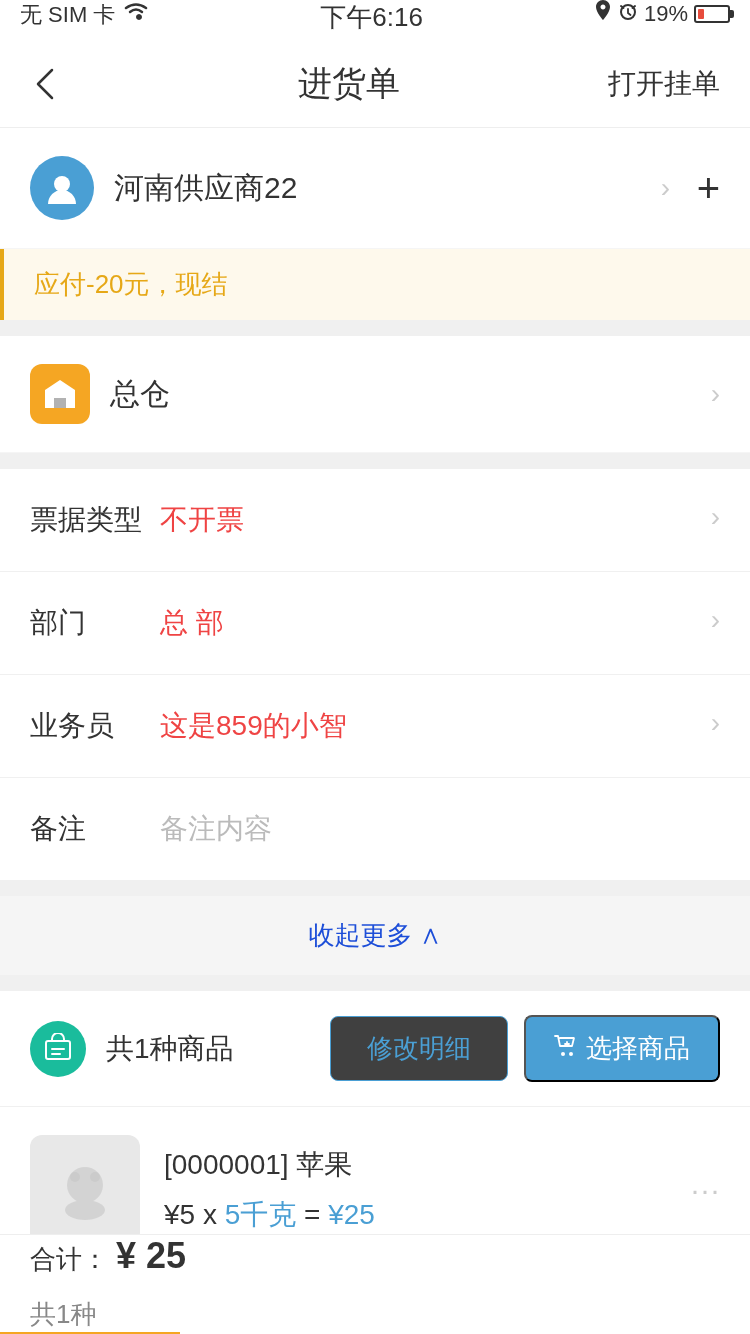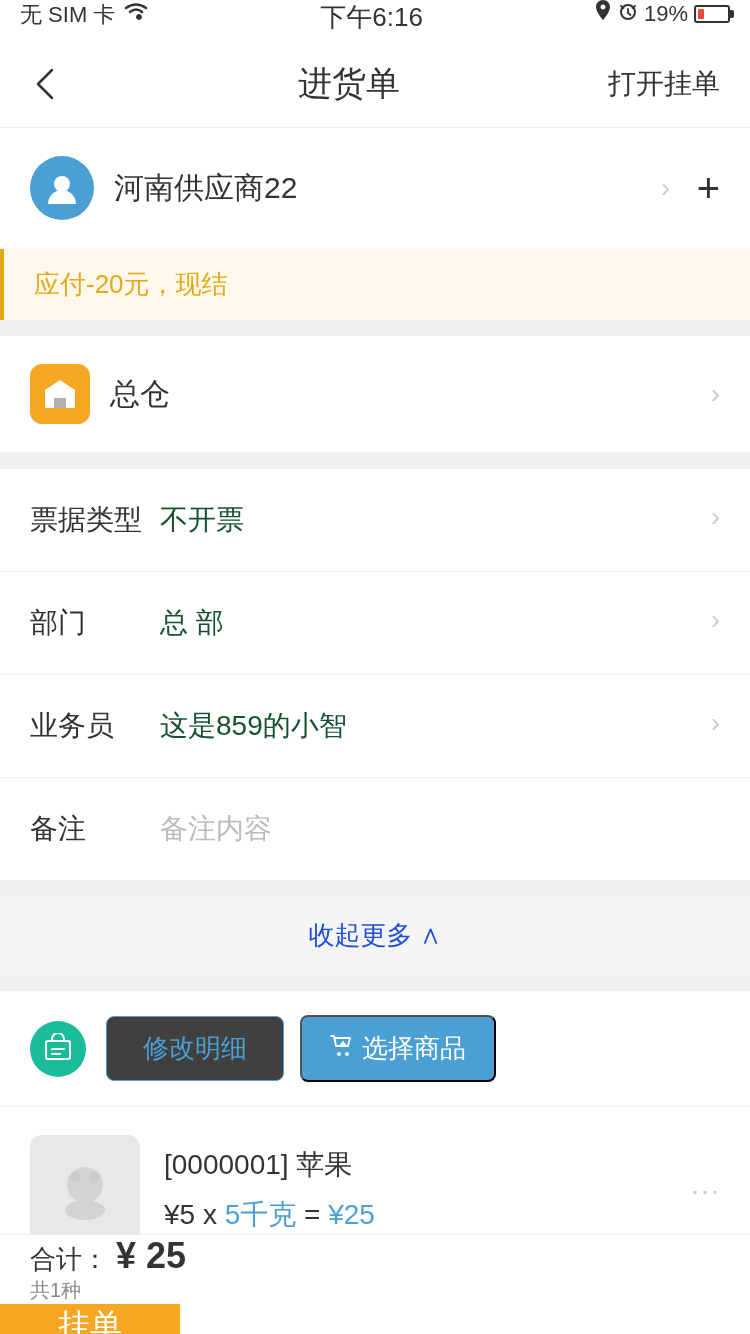--- a/index.html
+++ b/index.html
@@ -182,21 +182,21 @@
     .form-row:last-child { border-bottom: none; }
     .form-key {
       font-size: 28px;
       color: #333;
       width: 130px;
       flex-shrink: 0;
     }
     .form-value {
       flex: 1;
       font-size: 28px;
-      color: #14532d;
+      color: #ef4444;
     }
     .form-placeholder {
       color: #bbb;
     }
     .form-chevron { color: #ccc; font-size: 28px; }
 
     
     .collapse-row {
       background: #f5f5f5;
       text-align: center;
@@ -316,21 +316,21 @@
       justify-content: center;
       padding: 0 30px;
     }
     .total-main {
       display: flex;
       align-items: baseline;
       gap: 8px;
     }
     .total-label { font-size: 26px; color: #333; }
     .total-amount { font-size: 36px; font-weight: 600; color: #333; }
-    .total-sub { font-size: 20px; color: #888; margin-top: 0; }
+    .total-sub { font-size: 26px; color: #888; margin-top: 20px; }
     .bottom-hang {
       width: 180px;
       background: #f5a623;
       display: flex;
       align-items: center;
       justify-content: center;
       font-size: 32px;
       color: #fff;
       cursor: pointer;
     }
@@ -452,20 +452,21 @@
   <div class="collapse-row">收起更多 ∧</div>
 
   <div class="products-header">
     <div class="products-icon">
       <svg width="32" height="32" viewBox="0 0 32 32" fill="white">
         <rect x="4" y="8" width="24" height="18" rx="2" stroke="white" stroke-width="2" fill="none"></rect>
         <path d="M10 8V6a6 6 0 0 1 12 0v2" stroke="white" stroke-width="2" fill="none" stroke-linecap="round"></path>
         <path d="M10 16h12M10 21h8" stroke="white" stroke-width="2" stroke-linecap="round"></path>
       </svg>
     </div>
+    <div class="products-count">共1种商品</div>
     <button class="btn-outline">修改明细</button>
     <button class="btn-filled">
       <span>
         <svg width="24" height="22" viewBox="0 0 24 22" fill="white">
           <path d="M1 1h3l2 10h12l2-8H6" stroke="white" stroke-width="1.8" fill="none" stroke-linecap="round" stroke-linejoin="round"></path>
           <circle cx="9" cy="19" r="2" fill="white"></circle>
           <circle cx="17" cy="19" r="2" fill="white"></circle>
           <path d="M13 7v4M11 9h4" stroke="white" stroke-width="1.8" stroke-linecap="round"></path>
         </svg>
       </span>

